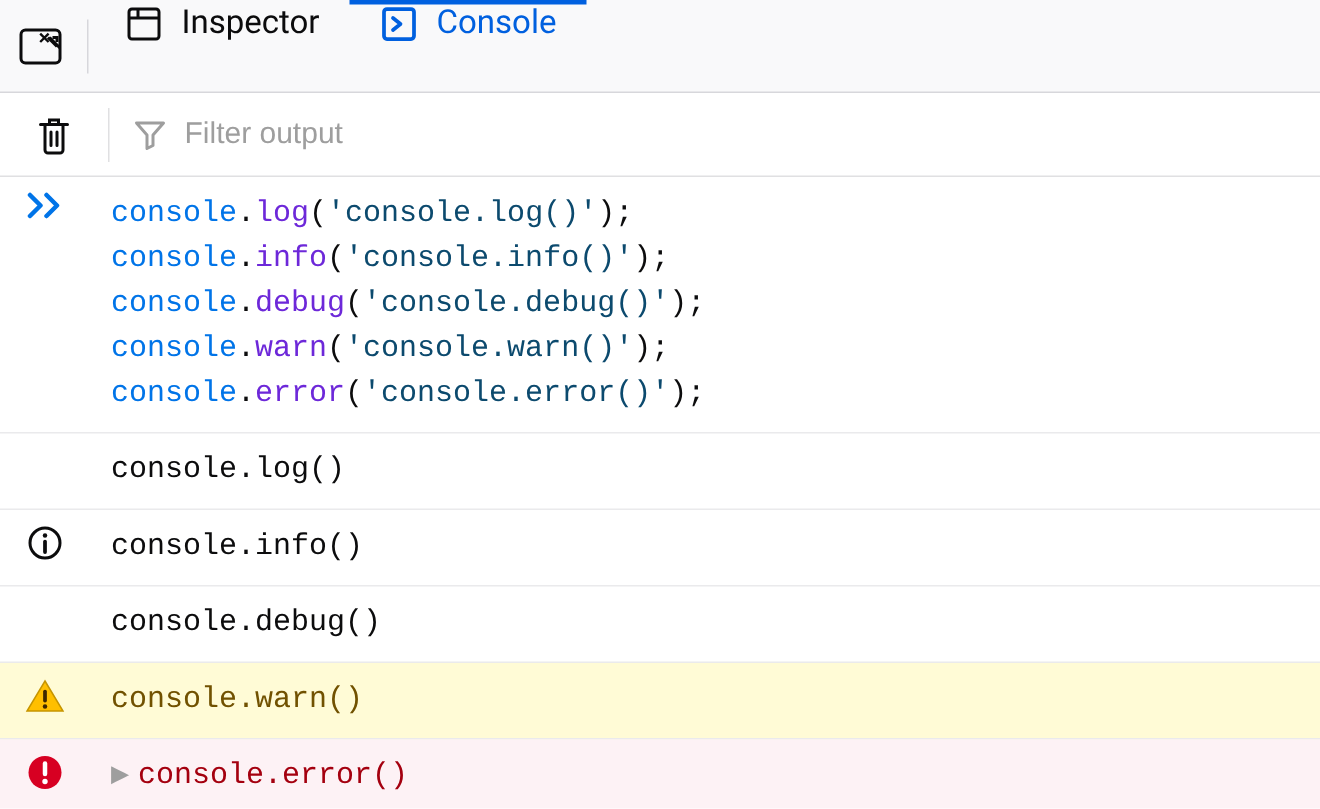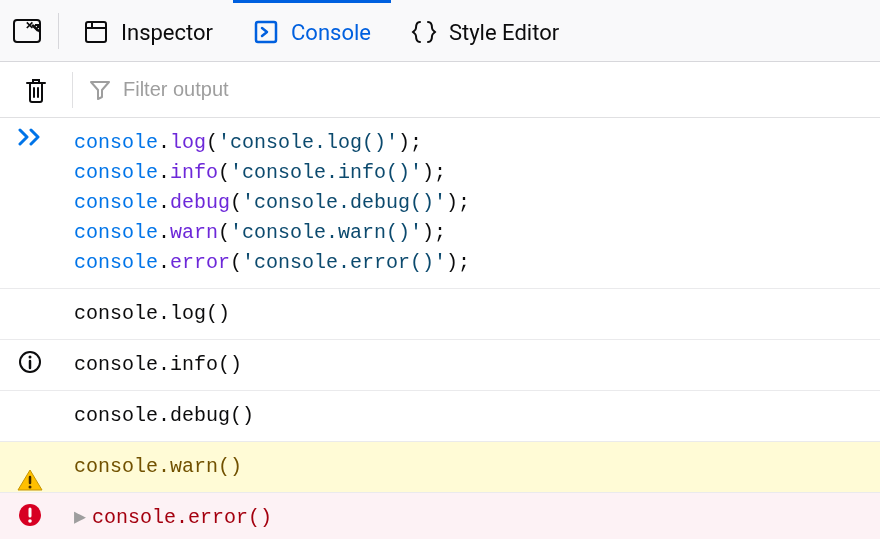--- a/index.html
+++ b/index.html
@@ -28,21 +28,20 @@
       color: #0c0c0d;
     }
     .tb-sep {
       width: 1px;
       height: 36px;
       background: #d7d7db;
       margin: 0 4px;
     }
     .tab {
       display: flex;
-      align-items: center;
       gap: 12px;
       height: 62px;
       padding: 0 20px;
       cursor: pointer;
       color: #0c0c0d;
       font-size: 22px;
       border-top: 3px solid transparent;
     }
     .tab.active {
       color: #0060df;
@@ -107,21 +106,21 @@
       line-height: 30px;
       flex: 1;
       white-space: pre;
       color: #0c0c0d;
     }
     .input-row .row-body { padding-left: 14px; }
     .tok-obj { color: #0074e8; }
     .tok-method { color: #6d28d9; }
     .tok-str { color: #0c4a6e; }
     .tok-punc { color: #0c0c0d; }
-    .row.warn { background: #fffbd6; align-items: flex-end; }
+    .row.warn { background: #fffbd6; }
     .row.warn .row-body { color: #715100; }
     .row.error { background: #fdf2f5; }
     .row.error .row-body { color: #a4000f; }
     .expand-caret {
       display: inline-block;
       margin-right: 6px;
       color: #9e9e9e;
     }
     svg { display: block; }
   </style>
@@ -158,29 +157,20 @@
     <span>
       <svg width="26" height="26" viewBox="0 0 26 26" fill="none">
           <rect x="3" y="3" width="20" height="20" rx="2" stroke-width="2.5"></rect>
           <path d="M9 9 l5 4 l-5 4" stroke-width="2.5" fill="none" stroke-linecap="round" stroke-linejoin="round"></path>
         </svg>
     </span>
     <span>Console</span>
   </div>
 
 
-  <div class="tab">
-    <span>
-      <svg width="26" height="26" viewBox="0 0 26 26" fill="none">
-          <path d="M9 3 C5 3 5 7 5 9 C5 11 3 12 2 13 C3 14 5 15 5 17 C5 19 5 23 9 23" stroke-width="2" fill="none" stroke-linecap="round"></path>
-          <path d="M17 3 C21 3 21 7 21 9 C21 11 23 12 24 13 C23 14 21 15 21 17 C21 19 21 23 17 23" stroke-width="2" fill="none" stroke-linecap="round"></path>
-        </svg>
-    </span>
-    <span>Style Editor</span>
-  </div>
 </div>
 
 <div class="filter-row">
   <div class="filter-btn">
     <span>
       <svg width="24" height="28" viewBox="0 0 24 28" fill="none">
           <path d="M3 7 h18 M9 7 V4 h6 v3 M6 7 v17 a2 2 0 0 0 2 2 h8 a2 2 0 0 0 2 -2 V7 M10 12 v9 M14 12 v9" stroke="#0c0c0d" stroke-width="2" stroke-linecap="round"></path>
         </svg>
     </span>
   </div>

